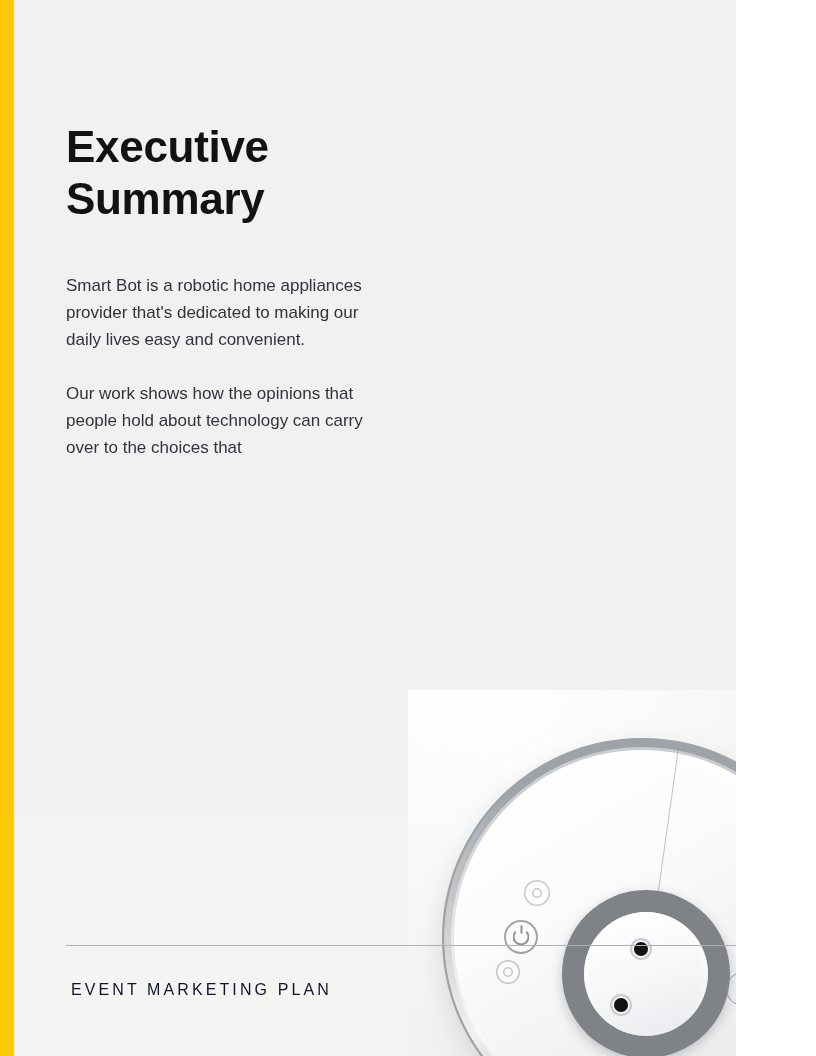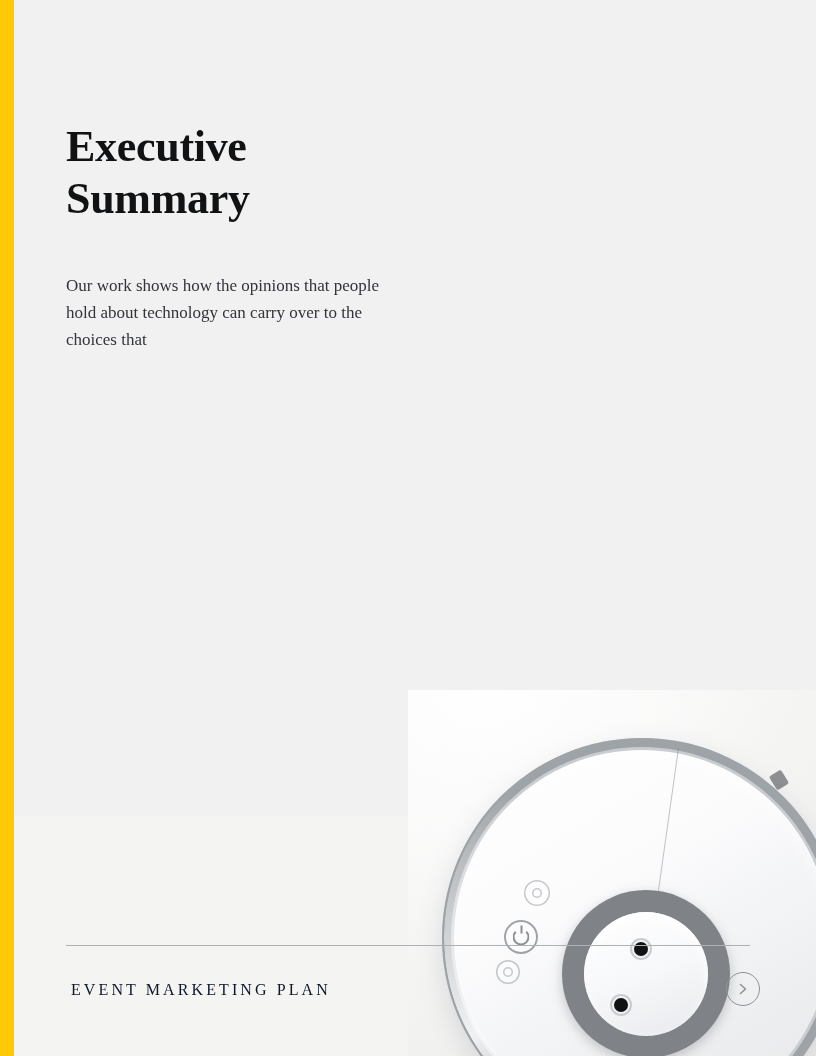--- a/index.html
+++ b/index.html
@@ -5,25 +5,24 @@
   html, body {
     margin: 0;
     padding: 0;
     background: #ffffff;
   }
   body {
     font-family: "Liberation Sans", sans-serif;
   }
   .page {
     position: relative;
-    width: 816px;
+    width: 736px;
     height: 1056px;
     overflow: hidden;
     background: #f1f1f1;
-    font-family: Liberation Serif, serif;
   }
   
   .lower-band {
     position: absolute;
     left: 0;
     top: 816px;
     width: 816px;
     height: 240px;
     background: #f4f4f3;
   }
@@ -265,20 +264,21 @@
   <div class="lower-band"></div>
 
   <div class="accent-stripe"></div>
 
   <h1 class="page-title">Executive
 Summary</h1>
 
   <div class="columns">
 
     <div class="col col-left">
+      <p class="para">Smart Bot is a robotic home appliances provider that's dedicated to making our daily lives easy and convenient.</p>
       <p class="para">Our work shows how the opinions that people hold about technology can carry over to the choices that</p>
     </div>
 
     <div class="col col-right">
     </div>
 
   </div>
 
   <div class="photo">
     <div class="photo-vignette"></div>

